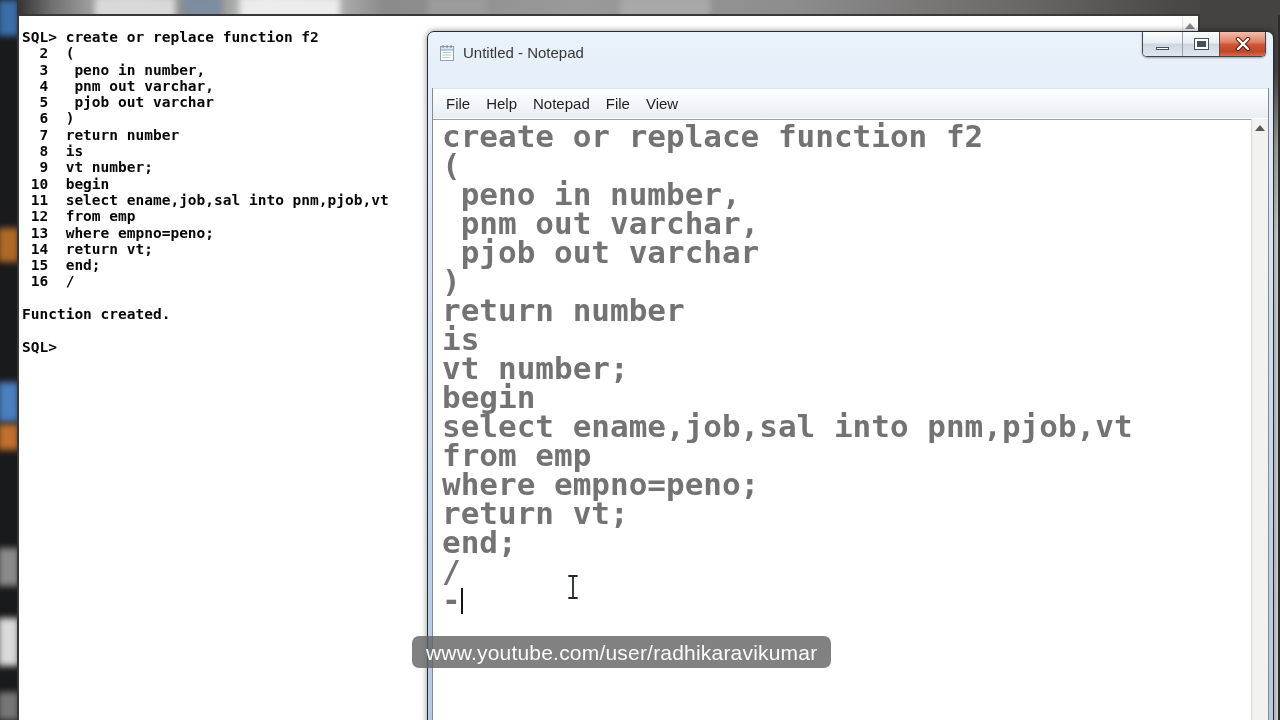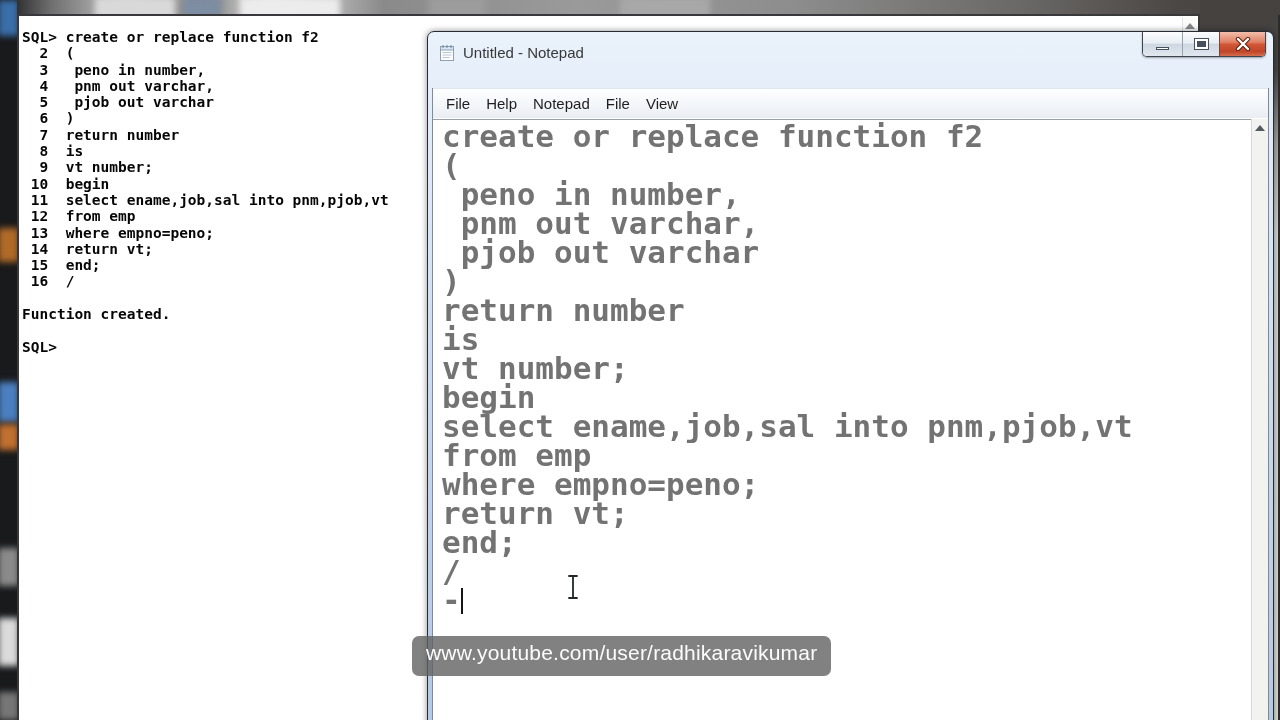--- a/index.html
+++ b/index.html
@@ -117,21 +117,21 @@
   }
   .np-scrollbar .up-btn { height:17px; display:flex; align-items:center; justify-content:center; }
   .np-scrollbar .tri {
     width:0; height:0;
     border-left:5px solid transparent; border-right:5px solid transparent;
     border-bottom:6px solid #55595d;
   }
 
   
   .watermark {
-    position:absolute; left:412px; top:636px; height:40px; z-index:7;
+    position:absolute; left:412px; top:636px; height:32px; z-index:7;
     padding:0 14px; border-radius:7px;
     background:rgba(97,97,97,0.8);
     color:#fcfcfc; font-size:21px; line-height:33px; letter-spacing:.2px;
     white-space:nowrap;
   }
   .ibeam { position:absolute; left:565px; top:574px; z-index:8; }
 </style>
 </head>
 <body>
 

